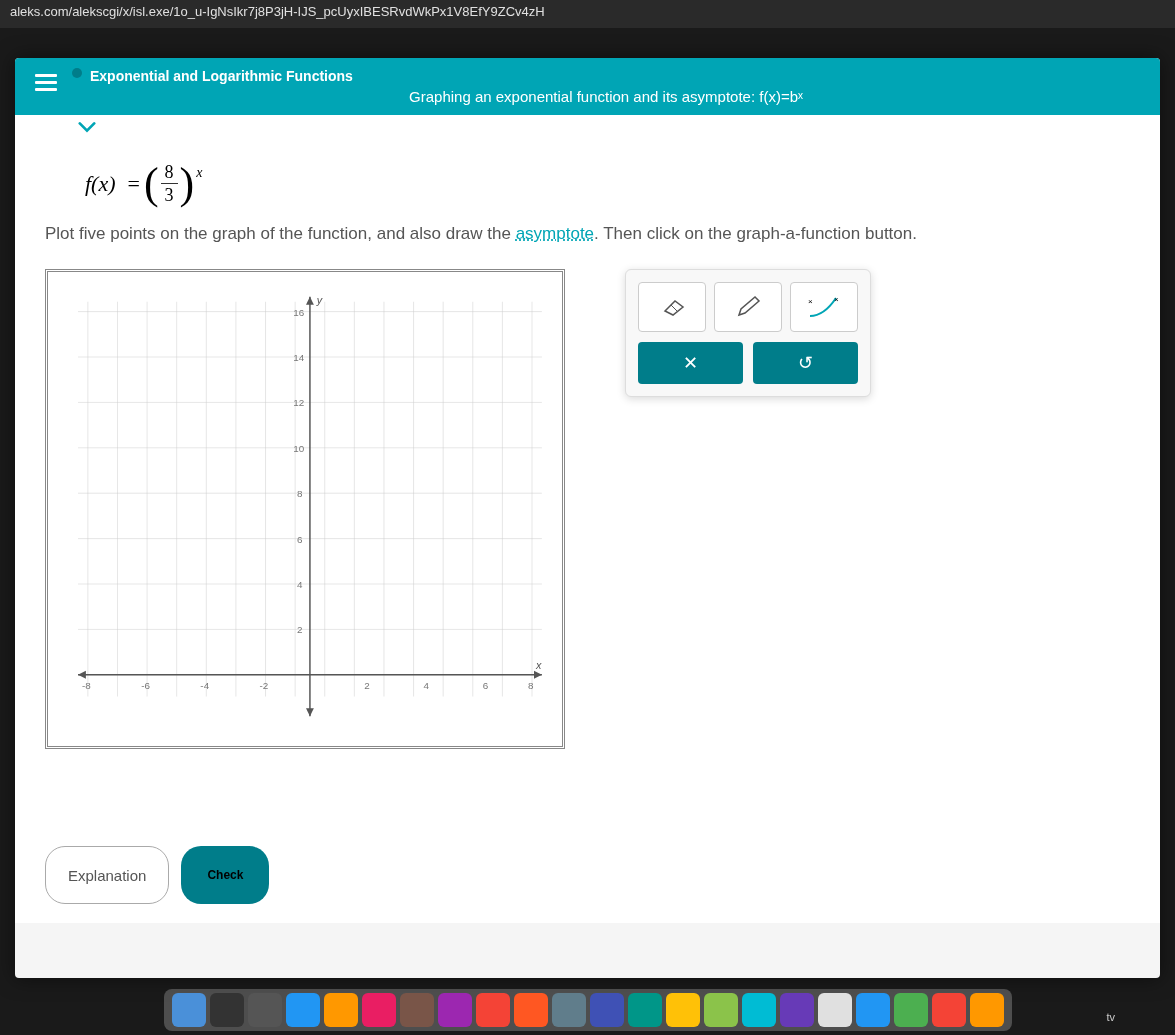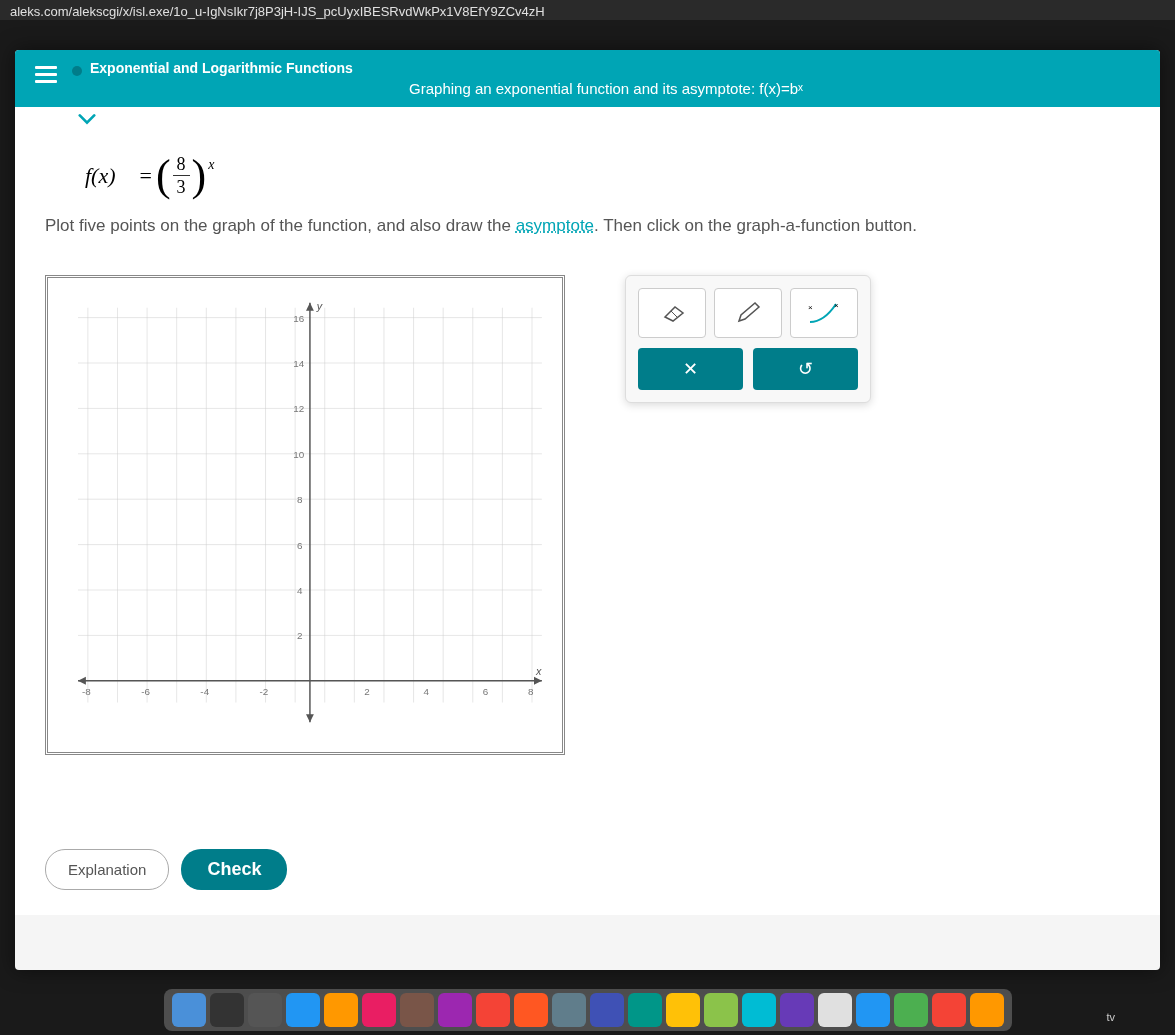--- a/index.html
+++ b/index.html
@@ -10,21 +10,21 @@
       height: 1035px;
       overflow: hidden;
     }
     .url-bar {
       background: #2a2a2a;
       color: #e0e0e0;
       padding: 4px 10px;
       font-size: 13px;
       white-space: nowrap;
       overflow: hidden;
-      height: 20px;
+      height: 28px;
       line-height: 16px;
     }
     .app-container {
       background: #f5f5f5;
       margin: 30px 15px 0 15px;
       height: 920px;
       border-radius: 4px;
       overflow: hidden;
       box-shadow: 0 0 20px rgba(0,0,0,0.5);
     }
@@ -47,21 +47,21 @@
       width: 22px;
       height: 3px;
       background: white;
       border-radius: 1px;
     }
     .header-text { flex: 1; }
     .header-category {
       font-size: 14px;
       font-weight: bold;
       display: flex;
-      align-items: flex-end;
+      align-items: flex-start;
       gap: 8px;
     }
     .bullet {
       width: 10px;
       height: 10px;
       background: #007d8a;
       border-radius: 50%;
       display: inline-block;
     }
     .header-title {
@@ -90,21 +90,21 @@
     }
     .formula {
       font-family: 'Times New Roman', serif;
       font-size: 22px;
       font-style: italic;
       margin-bottom: 20px;
       margin-left: 40px;
       display: flex;
       align-items: center;
     }
-    .formula .fx { margin-right: 20px; }
+    .formula .fx { margin-right: 8px; }
     .formula .eq { margin: 0 4px; font-style: normal; }
     .paren { font-size: 44px; font-style: normal; line-height: 0.8; }
     .frac {
       display: inline-flex;
       flex-direction: column;
       align-items: center;
       font-style: normal;
       font-size: 18px;
       line-height: 1;
       margin: 0 2px;
@@ -113,21 +113,21 @@
     .frac .den { padding: 2px 4px 0; }
     .exponent {
       font-size: 14px;
       align-self: flex-start;
       margin-top: 2px;
       margin-left: 2px;
     }
     .instruction {
       font-size: 17px;
       color: #555;
-      margin-bottom: 39px;
+      margin-bottom: 25px;
     }
     .asymptote-link {
       color: #00a5b5;
       text-decoration: underline;
       text-decoration-style: dotted;
     }
     .graph-area {
       display: flex;
       gap: 60px;
       align-items: flex-start;
@@ -177,42 +177,42 @@
       border: none;
       border-radius: 4px;
       font-size: 18px;
       cursor: pointer;
       display: flex;
       align-items: center;
       justify-content: center;
     }
     .footer-buttons {
       position: absolute;
-      bottom: 25px;
+      bottom: 19px;
       left: 30px;
       display: flex;
       gap: 12px;
       justify-content: center;
     }
     .explanation-btn {
       background: white;
       border: 1px solid #aaa;
       border-radius: 20px;
       padding: 10px 22px;
       font-size: 15px;
       color: #555;
       cursor: pointer;
     }
     .check-btn {
       background: #007d8a;
-      color: #ffffff;
+      color: #000000;
       border: none;
       border-radius: 20px;
-      padding: 10px 26px;
-      font-size: 18px;
+      padding: 22px 26px;
+      font-size: 12px;
       font-weight: bold;
       cursor: pointer;
     }
     .dock {
       position: absolute;
       bottom: 4px;
       left: 50%;
       transform: translateX(-50%);
       display: flex;
       gap: 4px;

